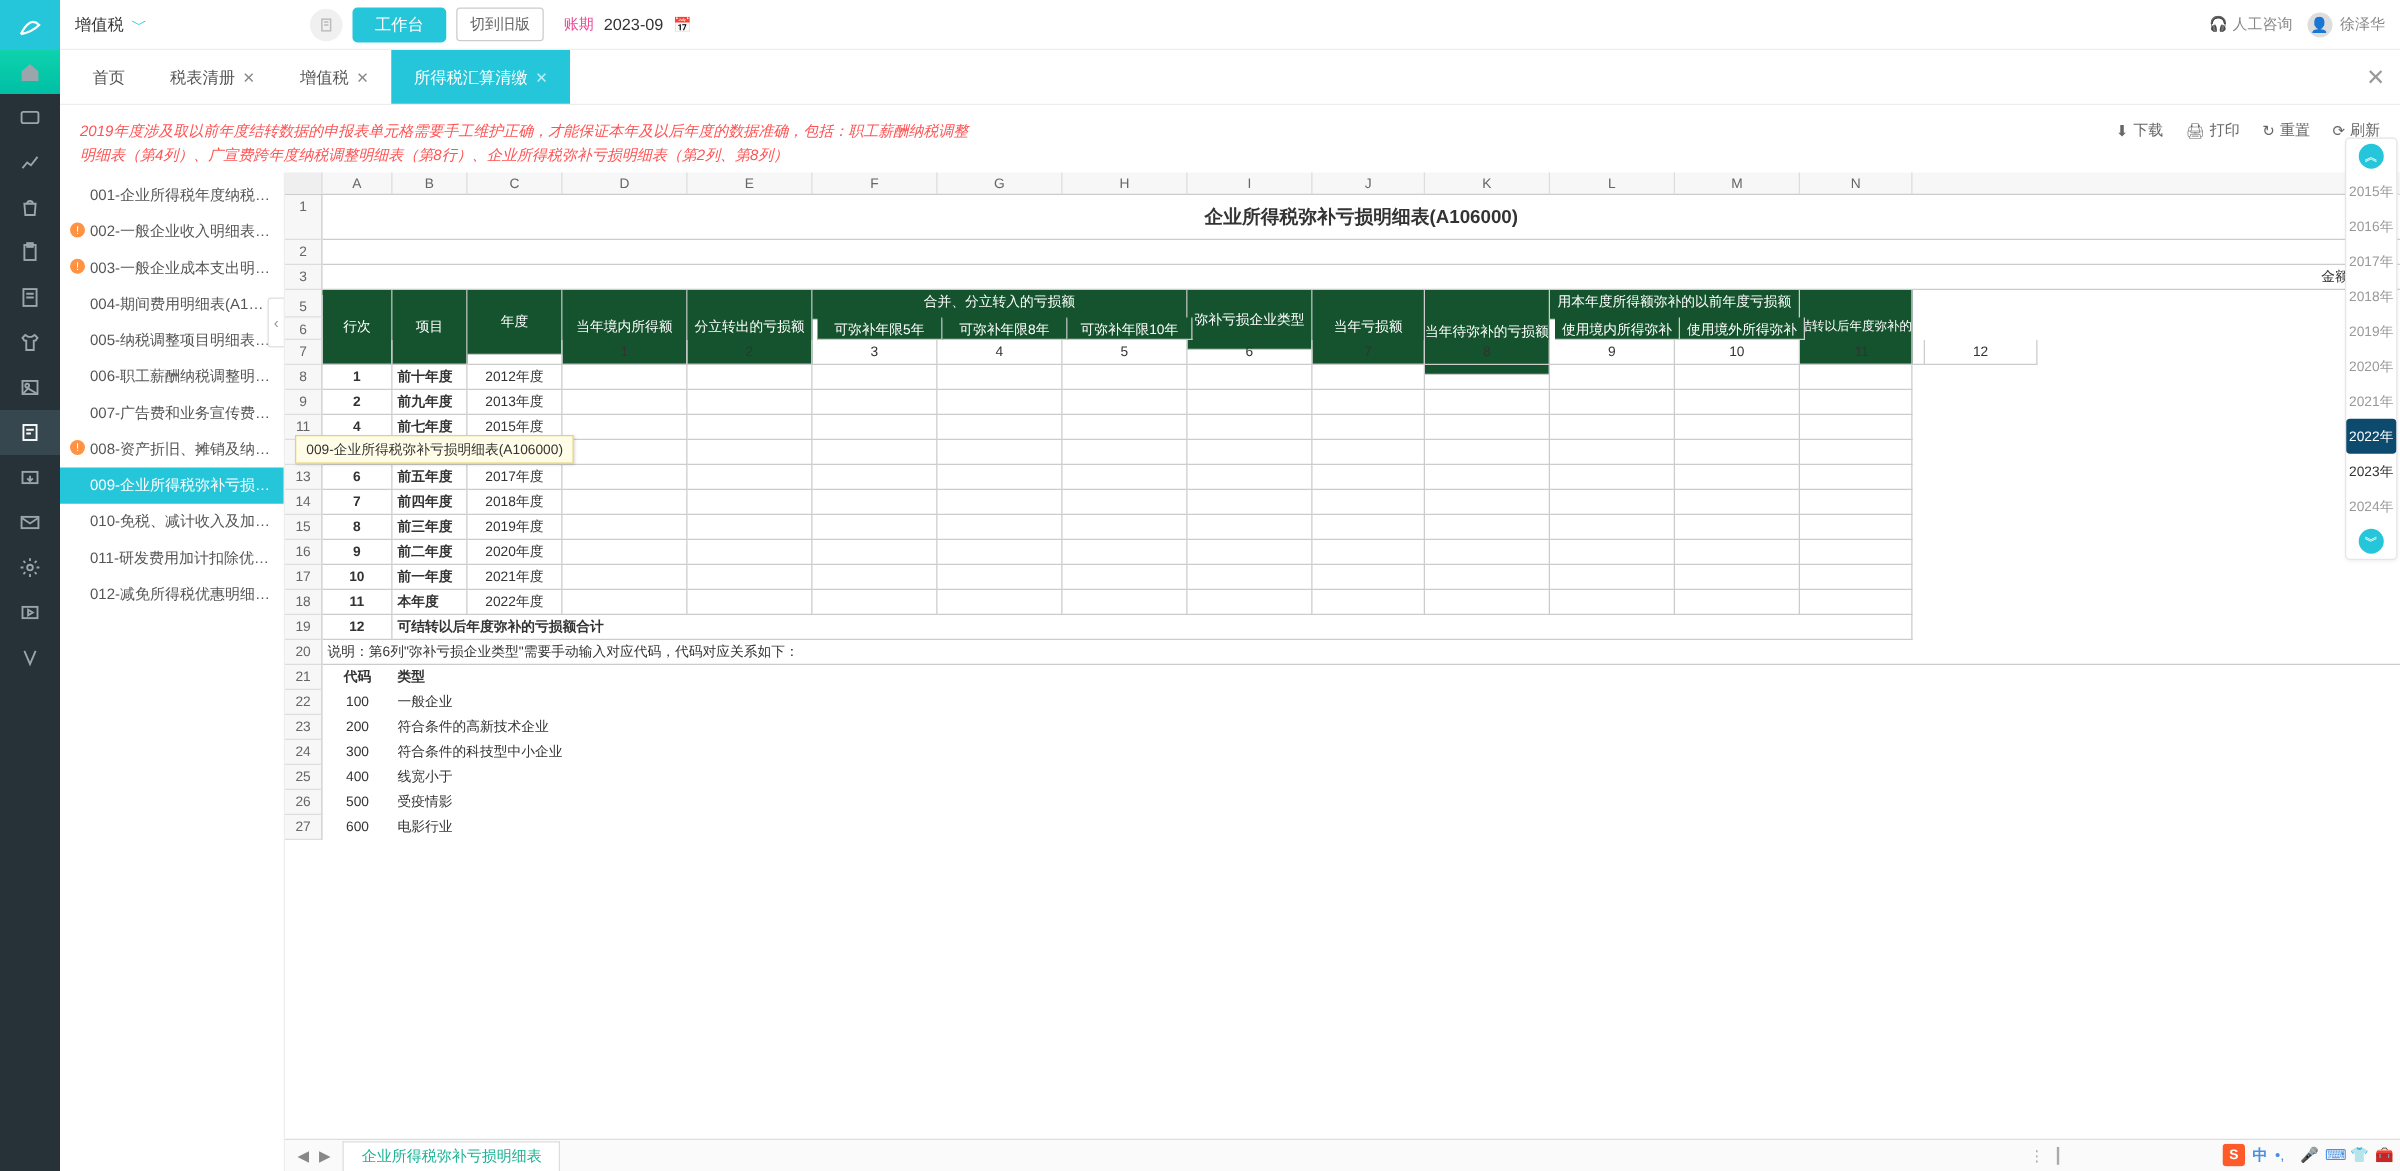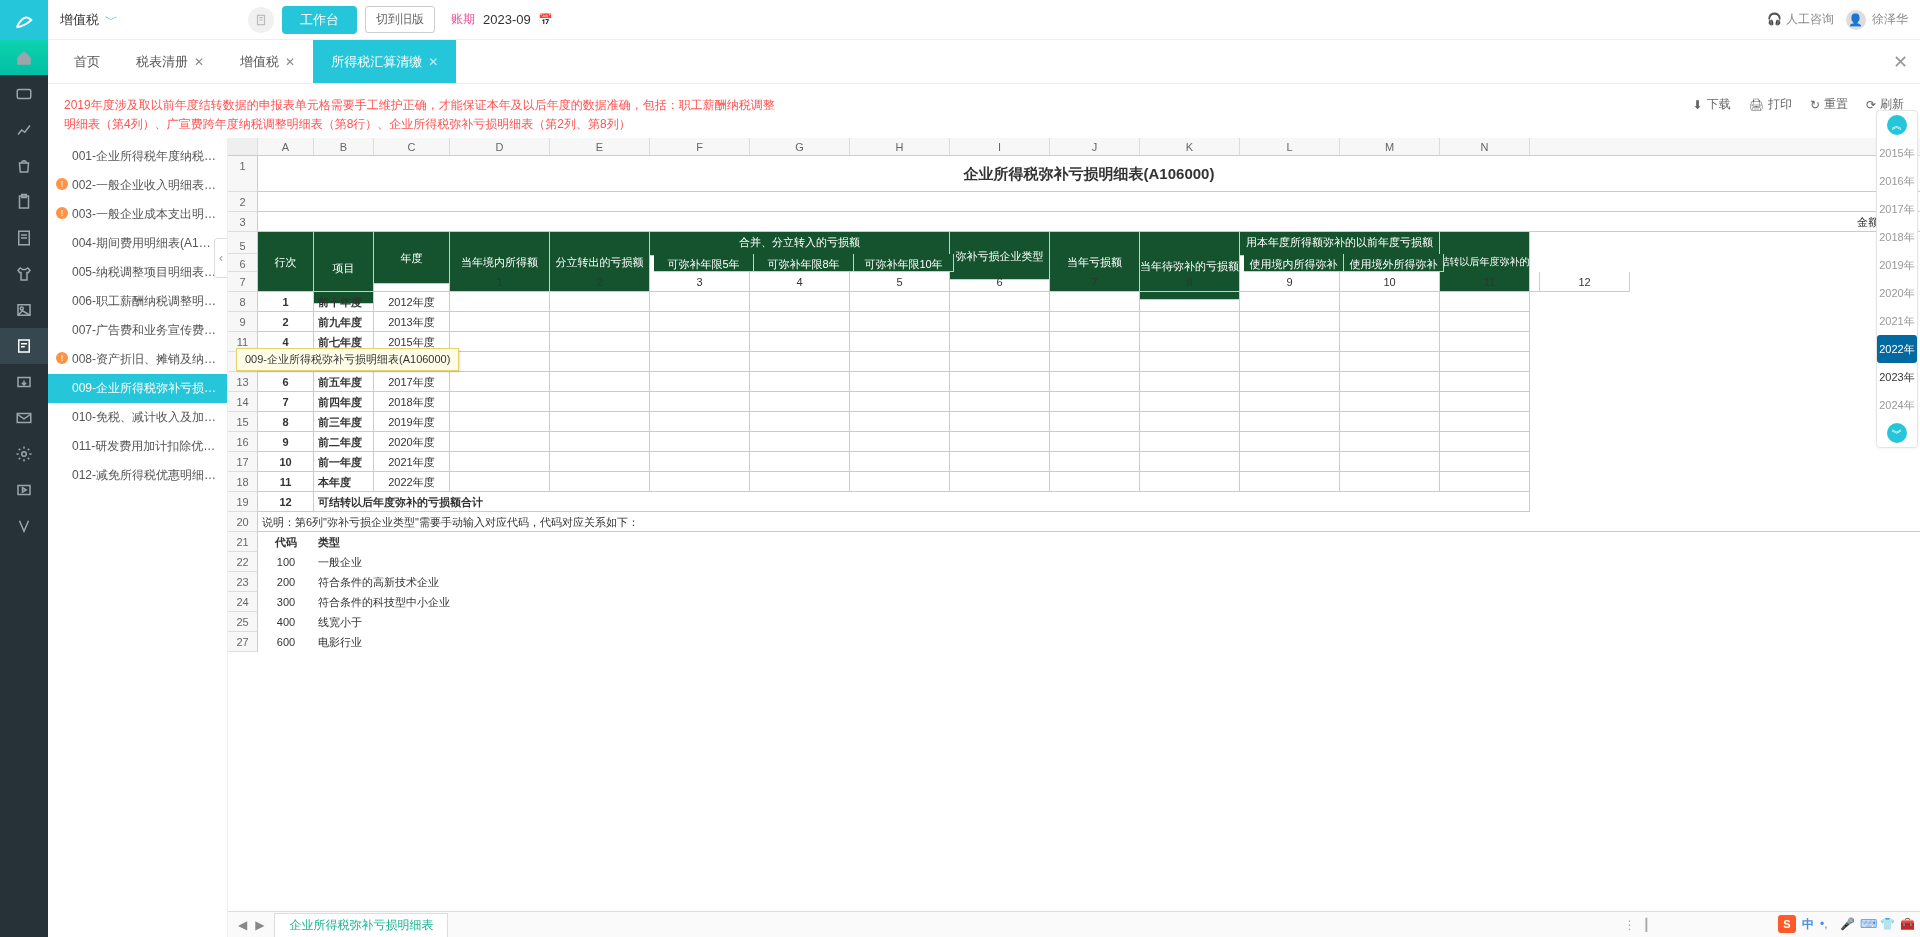--- a/index.html
+++ b/index.html
@@ -31,21 +31,21 @@
 
 .tabs-row { height: 44px; display: flex; align-items: stretch; padding: 0 8px; border-bottom: 1px solid #eee; position: relative; }
 .tab { display: flex; align-items: center; padding: 0 18px; font-size: 13px; color: #555; cursor: pointer; gap: 6px; }
 .tab.active { background: #26c6da; color: #fff; }
 .tab .close { font-size: 12px; opacity: .7; }
 .tabs-close-all { position: absolute; right: 12px; top: 50%; transform: translateY(-50%); font-size: 18px; color: #999; cursor: pointer; }
 
 
 .content-inner { flex: 1; display: flex; flex-direction: column; min-width: 0; }
 .notice-bar { display: flex; align-items: flex-start; padding: 12px 16px 4px; gap: 16px; }
-.notice-text { color: #ff5252; font-size: 12px; line-height: 1.6; max-width: 720px; }
+.notice-text { color: #ff5252; font-size: 12px; line-height: 1.6; max-width: 720px; font-style: italic; }
 .actions { margin-left: auto; display: flex; gap: 18px; color: #666; font-size: 12px; align-items: center; }
 .actions span { cursor: pointer; display: flex; align-items: center; gap: 4px; }
 
 
 .form-list-wrap { display: flex; min-height: 0; flex: 1; }
 .form-list { width: 180px; border-right: 1px solid #eee; overflow: hidden; padding: 4px 0; position: relative; }
 .form-item { padding: 6px 10px 6px 24px; font-size: 12px; color: #555; cursor: pointer; white-space: nowrap; overflow: hidden; text-overflow: ellipsis; position: relative; }
 .form-item.warn::before { content: "!"; position: absolute; left: 8px; top: 7px; width: 12px; height: 12px; border-radius: 50%; background: #ff9243; color: #fff; font-size: 9px; display: flex; align-items: center; justify-content: center; }
 .form-item.active { background: #26c6da; color: #fff; }
 .collapse-handle { position: absolute; right: -1px; top: 50%; width: 14px; height: 40px; background: #fff; border: 1px solid #ddd; border-radius: 3px 0 0 3px; display: flex; align-items: center; justify-content: center; color: #999; cursor: pointer; transform: translateY(-300px); }
@@ -73,21 +73,21 @@
 .sheet-bottom { height: 26px; border-top: 1px solid #ddd; display: flex; align-items: center; padding: 0 8px; gap: 8px; background: #fafafa; }
 .sheet-nav { display: flex; gap: 4px; color: #888; }
 .sheet-nav span { cursor: pointer; padding: 0 2px; }
 .sheet-tab { padding: 3px 14px; background: #fff; border: 1px solid #ddd; border-bottom: none; font-size: 12px; color: #1ab394; font-weight: 500; }
 .sheet-bottom .dots { margin-left: auto; color: #aaa; letter-spacing: 2px; padding-right: 260px; }
 
 
 .year-rail { position: absolute; right: 2px; top: 110px; width: 42px; background: #fff; border: 1px solid #e5e5e5; border-radius: 4px; box-shadow: 0 1px 3px rgba(0,0,0,.05); z-index: 20; }
 .year-btn { width: 100%; height: 28px; display: flex; align-items: center; justify-content: center; font-size: 11px; color: #999; cursor: pointer; }
 .year-btn.arrow { color: #fff; background: #26c6da; border-radius: 50%; width: 20px; height: 20px; margin: 4px auto; }
-.year-btn.active { background: #0369a1; color: #fff; border-radius: 3px; }
+.year-btn.active { background: #0c4a6e; color: #fff; border-radius: 3px; }
 .year-btn.sel { color: #333; font-weight: 500; }
 
 
 .ime-bar { position: fixed; right: 6px; bottom: 4px; display: flex; align-items: center; gap: 6px; font-size: 12px; }
 .ime-logo { width: 18px; height: 18px; background: #ff5a29; color: #fff; border-radius: 3px; display: flex; align-items: center; justify-content: center; font-weight: bold; font-size: 11px; }
 .ime-lang { color: #4a90e2; font-weight: bold; }
 .ime-icon { color: #4a90e2; width: 14px; }
 
 
 .cA{width:56px;} .cB{width:60px;} .cC{width:76px;} .cD{width:100px;} .cE{width:100px;} .cF{width:100px;} .cG{width:100px;} .cH{width:100px;} .cI{width:100px;} .cJ{width:90px;} .cK{width:100px;} .cL{width:100px;} .cM{width:100px;} .cN{width:90px;}
@@ -295,21 +295,21 @@
             </div>
 
           <div class="grid-row noborder">
               <div class="rowh">3</div>
               <div class="cell unitcell" style="flex:1;border-bottom:1px solid #ccc;">金额单位：</div>
             </div>
 
           <div class="grid-row" style="height:24px;">
               <div class="rowh">4</div>
             <div class="cell teal cA" style="height:60px;display:flex;align-items:center;justify-content:center;">行次</div>
-            <div class="cell teal cB" style="height:72px;display:flex;align-items:center;justify-content:center;">项目</div>
+            <div class="cell teal cB" style="height:60px;display:flex;align-items:center;justify-content:center;">项目</div>
             <div class="cell teal cC" style="height:52px;display:flex;align-items:center;justify-content:center;">年度</div>
             <div class="cell teal cD" style="height:60px;display:flex;align-items:center;justify-content:center;">当年境内所得额</div>
             <div class="cell teal cE" style="height:60px;display:flex;align-items:center;justify-content:center;">分立转出的亏损额</div>
             <div class="cell teal" style="width:300px;height:24px;">合并、分立转入的亏损额</div>
             <div class="cell teal cI" style="height:48px;display:flex;align-items:center;justify-content:center;">弥补亏损企业类型</div>
             <div class="cell teal cJ" style="height:60px;display:flex;align-items:center;justify-content:center;">当年亏损额</div>
             <div class="cell teal cK" style="height:68px;display:flex;align-items:center;justify-content:center;">当年待弥补的亏损额</div>
             <div class="cell teal" style="width:200px;height:24px;">用本年度所得额弥补的以前年度亏损额</div>
             <div class="cell teal cN" style="height:60px;display:flex;align-items:center;justify-content:center;font-size:10px;line-height:1.2;">当年可结转以后年度弥补的亏损额</div>
           </div>
@@ -550,20 +550,25 @@
                 <div class="rowh">24</div>
                 <div class="cell center cA" style="border:none;">300</div>
                 <div class="cell" style="flex:1;border:none;">符合条件的科技型中小企业</div>
               </div>
               <div class="grid-row noborder">
                 <div class="rowh">25</div>
                 <div class="cell center cA" style="border:none;">400</div>
                 <div class="cell" style="flex:1;border:none;">线宽小于</div>
               </div>
               <div class="grid-row noborder">
+                <div class="rowh">26</div>
+                <div class="cell center cA" style="border:none;">500</div>
+                <div class="cell" style="flex:1;border:none;">受疫情影</div>
+              </div>
+              <div class="grid-row noborder">
                 <div class="rowh">27</div>
                 <div class="cell center cA" style="border:none;">600</div>
                 <div class="cell" style="flex:1;border:none;">电影行业</div>
               </div>
             </div>
         </div>
 
         <div class="sheet-bottom">
           <div class="sheet-nav">
               <span>◀</span>

